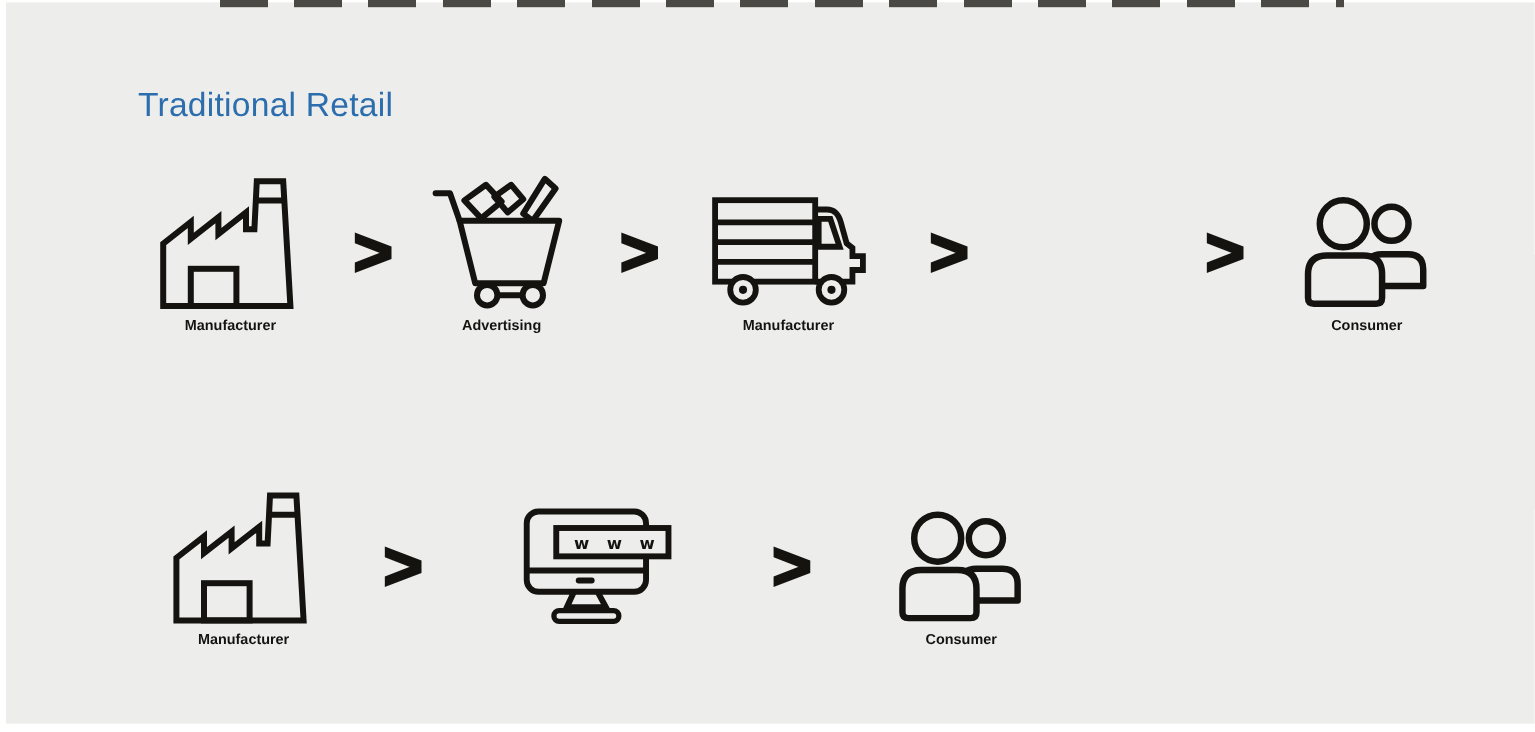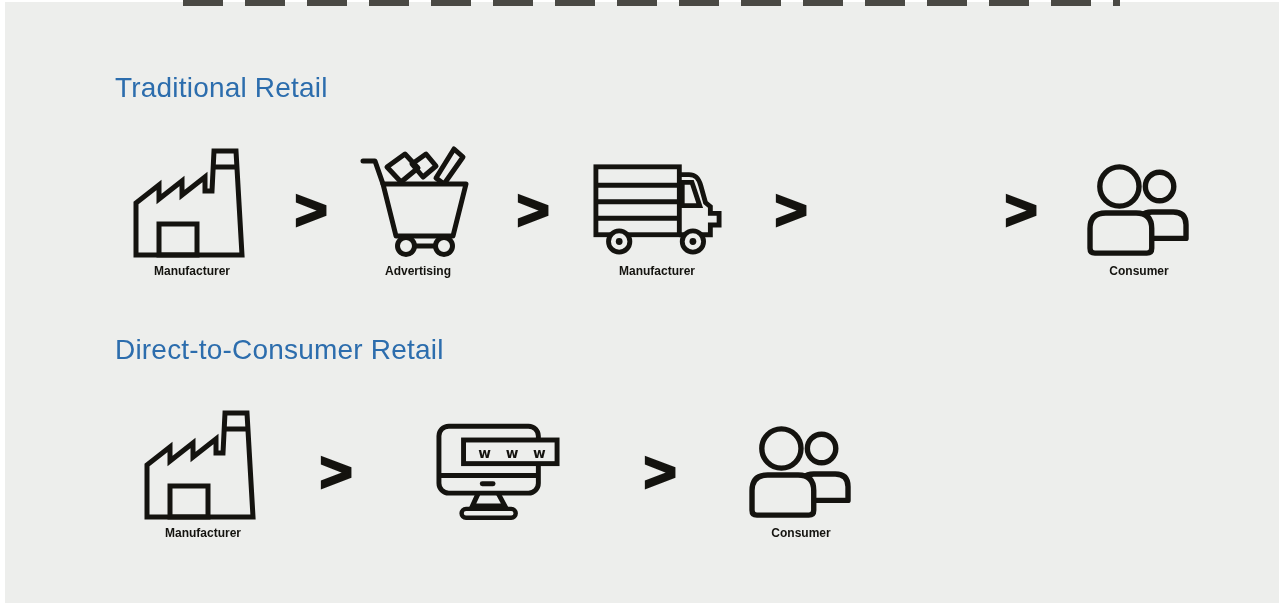--- a/index.html
+++ b/index.html
@@ -97,21 +97,20 @@
       <svg width="110" height="96" viewBox="0 0 112 98">
         <circle class="st" stroke-width="5.5" cx="77" cy="25" r="14.5"></circle>
         <path class="st" stroke-width="5.5" stroke-linejoin="round" d="M56 78 V64 Q56 51 69 51 H91 Q104 51 104 64 V78 Z"></path>
         <path class="st fillpanel" stroke-width="5.5" stroke-linejoin="round" d="M6 88 V68 Q6 52 22 52 H53 Q69 52 69 68 V88 Q69 93 64 93 H11 Q6 93 6 88 Z"></path>
         <circle class="st fillpanel" stroke-width="5.5" cx="36" cy="25" r="20"></circle>
       </svg>
     </div>
     <div class="item-label">Consumer</div>
   </div>
 
-  <div class="section-title" id="title-2">Direct-to-Consumer Retail</div>
 
   <div class="chain-item" style="left:108px;top:398px;">
     <div class="icon-area">
       <svg width="118" height="113" viewBox="0 0 118 113">
         <path class="st" stroke-width="5" d="M3 110 V58 L26 40 V54 L49 36 V50 L72 32 V46 H79 L81 6 H103 L109 110 Z"></path>
         <path class="st" stroke-width="5" d="M80 22 H104"></path>
         <rect class="st" stroke-width="5" x="26" y="79" width="38" height="31"></rect>
       </svg>
     </div>
     <div class="item-label">Manufacturer</div>

